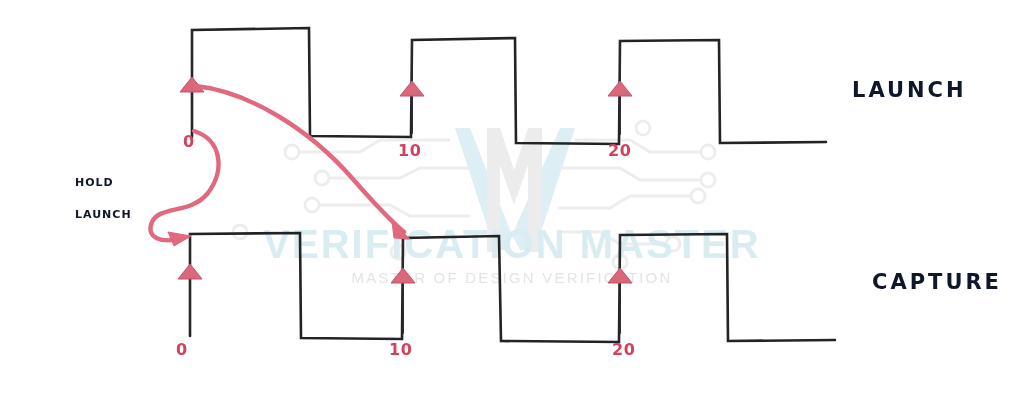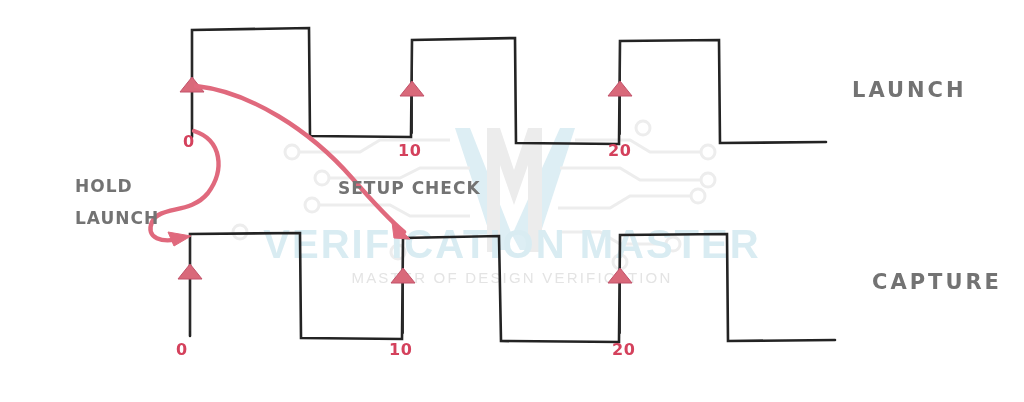--- a/index.html
+++ b/index.html
@@ -47,21 +47,21 @@
     stroke-width: 4.4;
     stroke-linecap: round;
   }
   .arrow-head {
     fill: #e0697d;
     stroke: #e0697d;
     stroke-width: 1;
   }
   .hand-label {
     position: absolute;
-    color: #737373;
+    color: #0f172a;
     font-family: "DejaVu Sans", sans-serif;
     font-weight: 700;
     letter-spacing: 1.5px;
     white-space: nowrap;
     user-select: none;
   }
   .time-label {
     position: absolute;
     color: #d4415c;
     font-family: "DejaVu Sans", sans-serif;
@@ -69,21 +69,21 @@
     font-size: 16px;
     letter-spacing: 0.5px;
     white-space: nowrap;
     user-select: none;
   }
   .signal-name {
     font-size: 21px;
     letter-spacing: 3px;
   }
   .check-label {
-    font-size: 17px;
+    font-size: 11px;
     letter-spacing: 1px;
     text-align: center;
   }
   #watermark {
     position: absolute;
     left: 0;
     top: 0;
     width: 1024px;
     height: 402px;
     pointer-events: none;
@@ -200,15 +200,14 @@
   <div class="time-label" style="left:398px; top:141px;">10</div>
   <div class="time-label" style="left:608px; top:141px;">20</div>
 
   <div class="time-label" style="left:176px; top:340px;">0</div>
   <div class="time-label" style="left:389px; top:340px;">10</div>
   <div class="time-label" style="left:612px; top:340px;">20</div>
 
   <div class="hand-label check-label" style="left:75px; top:176px;">HOLD</div>
   <div class="hand-label check-label" style="left:75px; top:208px;">LAUNCH</div>
 
-  <div class="hand-label check-label" style="left:338px; top:178px;">SETUP CHECK</div>
 
 </div>
 
 </body></html>

